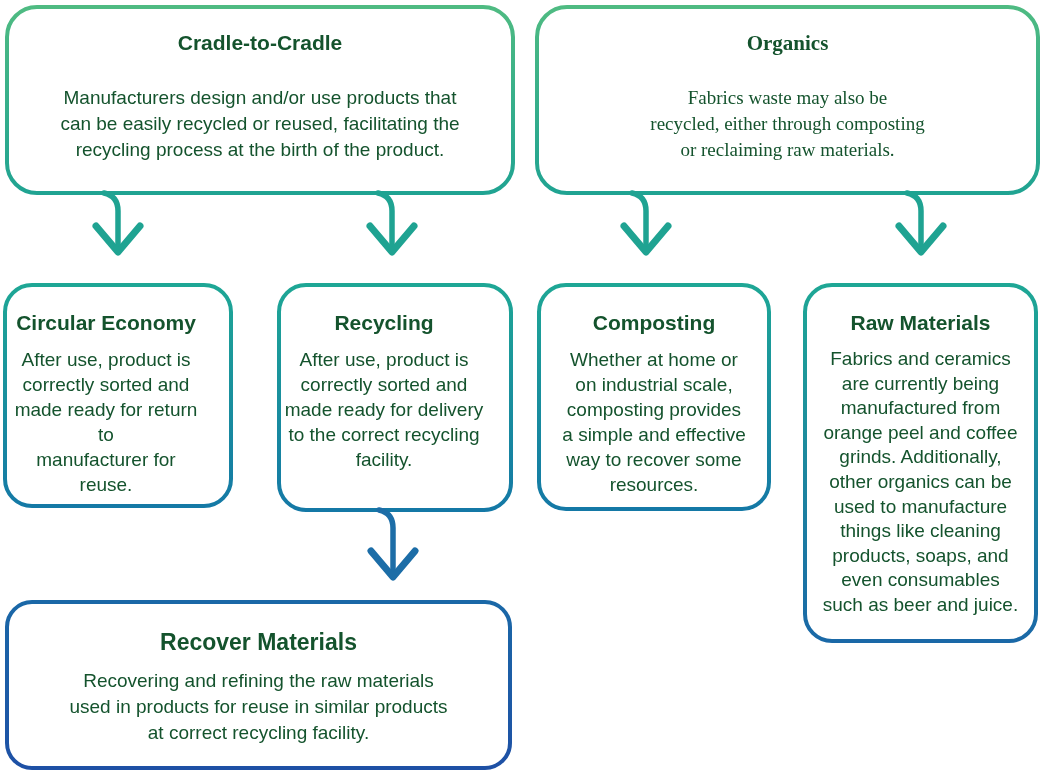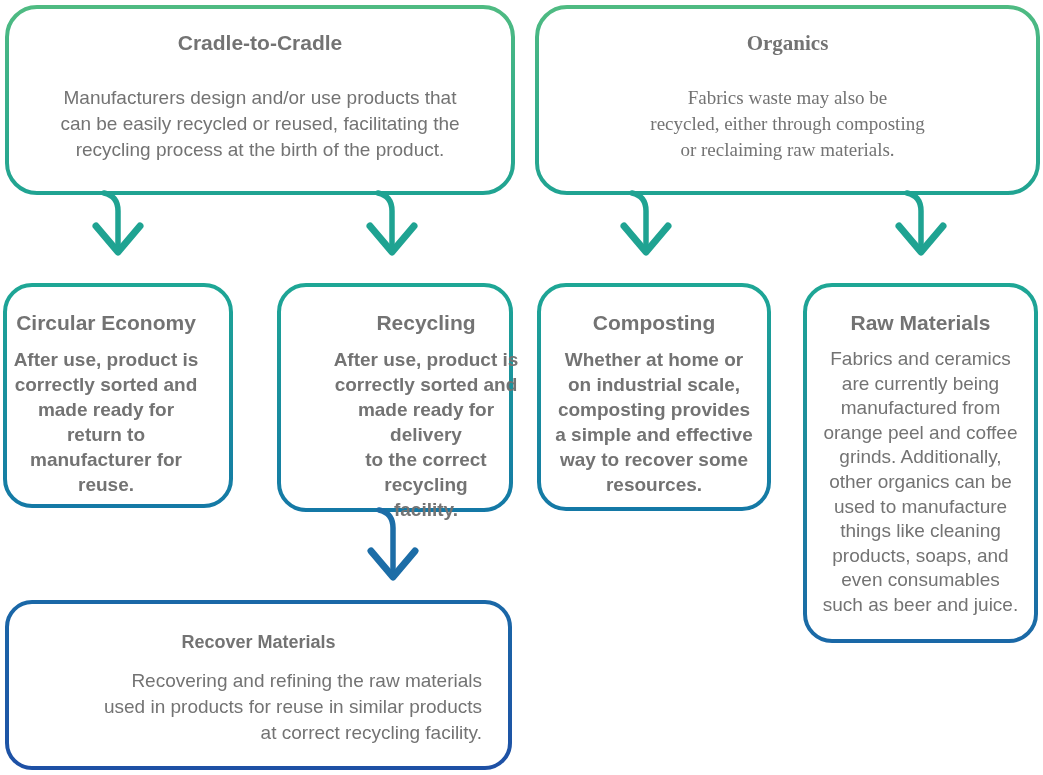--- a/index.html
+++ b/index.html
@@ -7,41 +7,41 @@
     position:relative;
     width:1043px;height:775px;
     background:#ffffff;
     font-family:"Liberation Sans", sans-serif;
     overflow:hidden;
   }
   .diagram-svg{position:absolute;left:0;top:0;}
   .box-text{
     position:absolute;
     text-align:center;
-    color:#737373;
+    color:#14532d;
   }
   .box-title{
     font-size:21px;
     line-height:26px;
     font-weight:bold;
     margin:0;
   }
   .box-title.big{
-    font-size:18px;
+    font-size:23px;
     line-height:32px;
   }
   .box-body{
     font-size:19px;
     line-height:26px;
     margin:29px 0 0 0;
     white-space:pre-line;
   }
-  .box-body.mid{line-height:25px;margin-top:11px;font-weight:bold;}
+  .box-body.mid{line-height:25px;margin-top:11px;}
   .box-body.tall{line-height:24.6px;margin-top:11px;}
-  .box-body.bottom{margin-top:10px;text-align:right;}
+  .box-body.bottom{margin-top:10px;}
 </style>
 </head>
 <body>
 
 <div class="stage" style="color: rgb(27, 43, 64);">
 
   <svg class="diagram-svg" width="1043" height="775" viewBox="0 0 1043 775">
     <defs>
       <linearGradient id="g-top" gradientUnits="userSpaceOnUse" x1="0" y1="5" x2="0" y2="195">
         <stop offset="0" stop-color="#4fbb82"></stop>
@@ -109,21 +109,21 @@
   </div>
 
   <div class="box-text" style="left:8px;top:310px;width:196px;">
     <div class="box-title">Circular Economy</div>
     <p class="box-body mid">After use, product is
 correctly sorted and
 made ready for return to
 manufacturer for reuse.</p>
   </div>
 
-  <div class="box-text" style="left:292px;top:310px;width:204px;padding-left:32px;">
+  <div class="box-text" style="left:282px;top:310px;width:204px;">
     <div class="box-title">Recycling</div>
     <p class="box-body mid">After use, product is
 correctly sorted and
 made ready for delivery
 to the correct recycling
 facility.</p>
   </div>
 
   <div class="box-text" style="left:808px;top:310px;width:225px;">
     <div class="box-title">Raw Materials</div>

